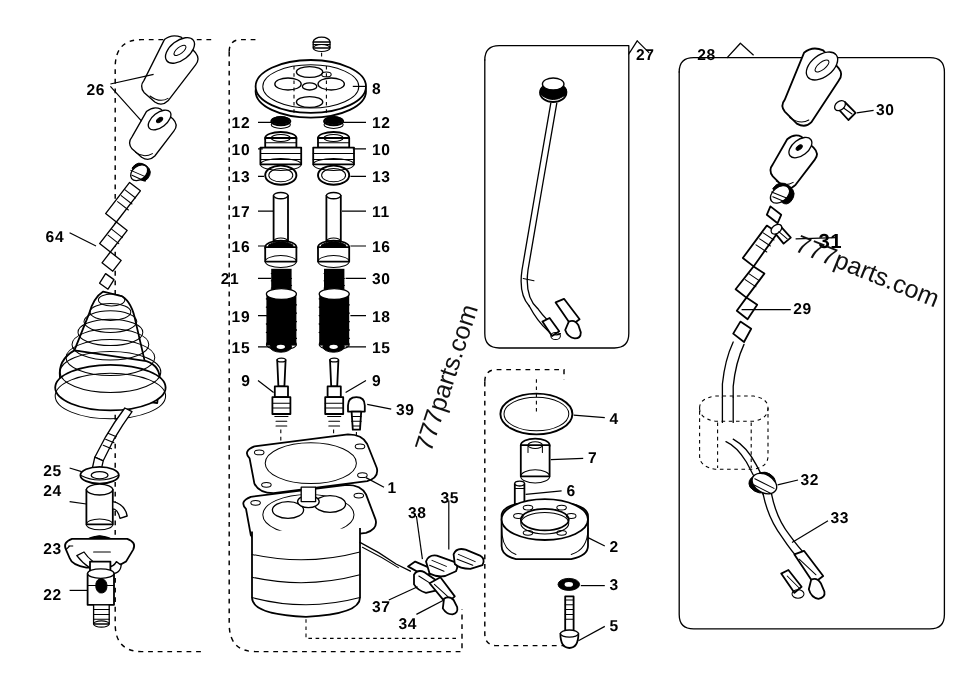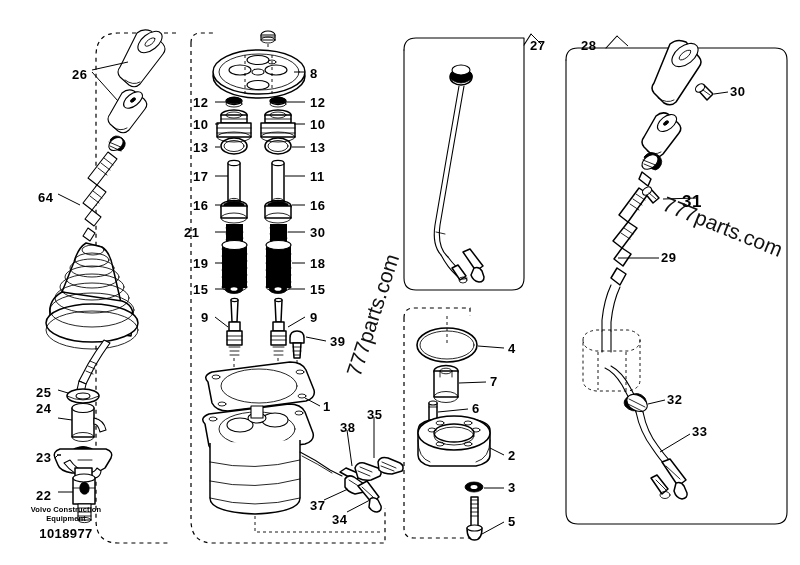--- a/index.html
+++ b/index.html
@@ -518,19 +518,14 @@
   <div class="lbl" style="left:581px;top:38px;">28</div>
   <div class="lbl" style="left:730px;top:84px;text-align:center;">30</div>
   <div class="lbl" style="left:682px;top:192px;font-size:17px;">31</div>
   <div class="lbl" style="left:661px;top:250px;">29</div>
   <div class="lbl" style="left:667px;top:392px;">32</div>
   <div class="lbl" style="left:692px;top:424px;">33</div>
 
   <div class="wm wm1" style="left:342px;top:372px;">777parts.com</div>
   <div class="wm wm2" style="left:668px;top:192px;">777parts.com</div>
 
-  <div class="brand" style="left:18px;top:505px;width:96px;">
-    <div class="l1">Volvo Construction</div>
-    <div class="l1">Equipment</div>
-    <div class="l2">1018977</div>
-  </div>
 
 </div>
 
 </body></html>

